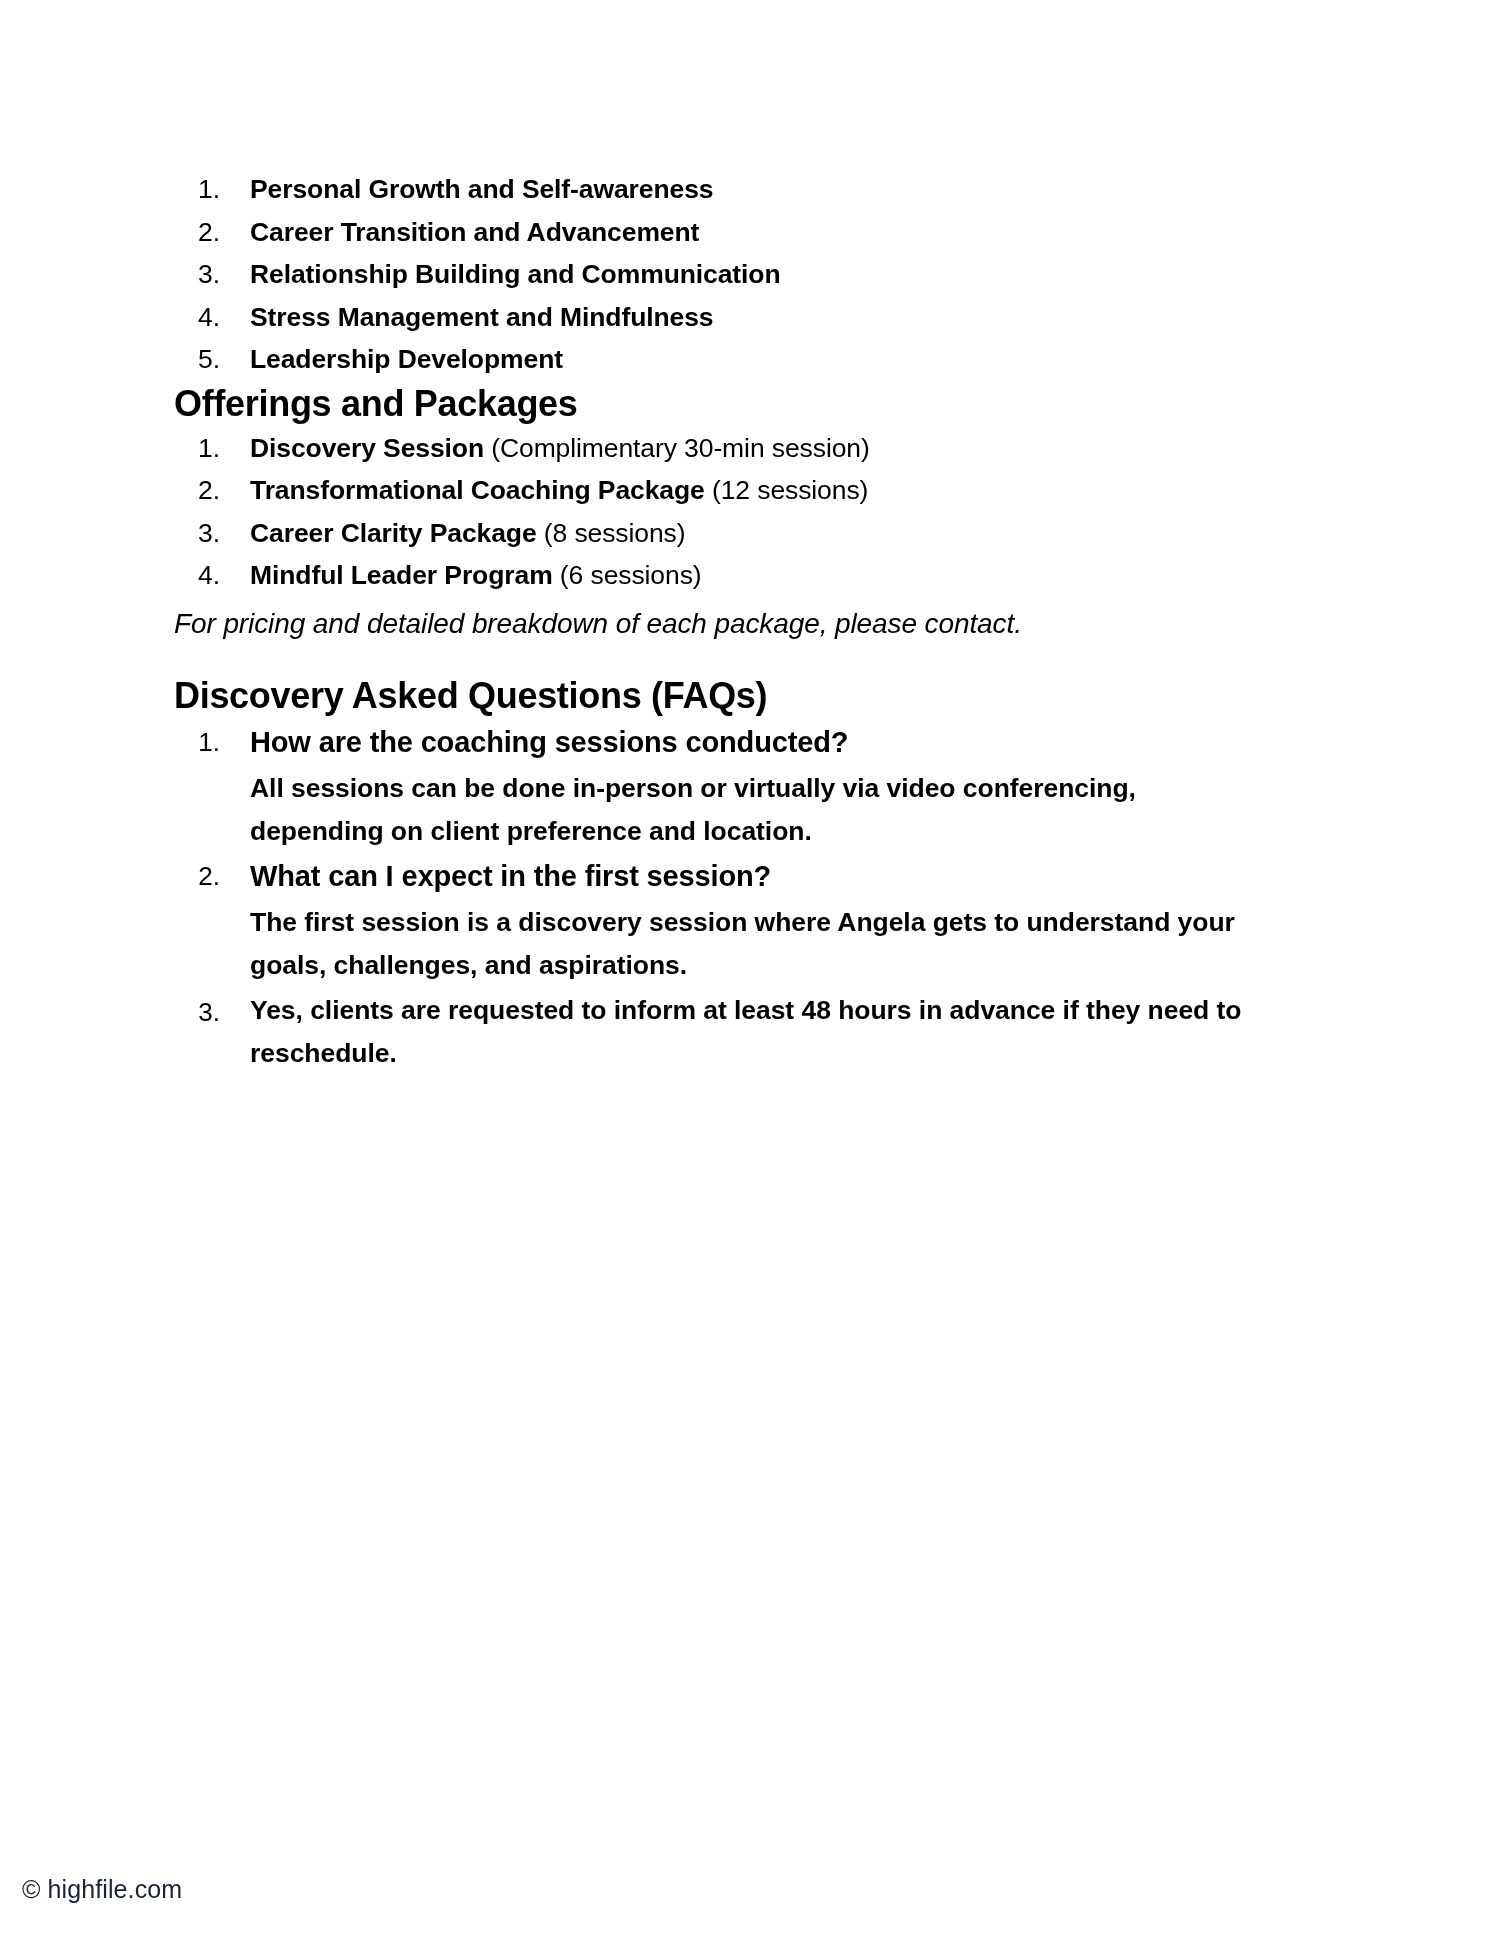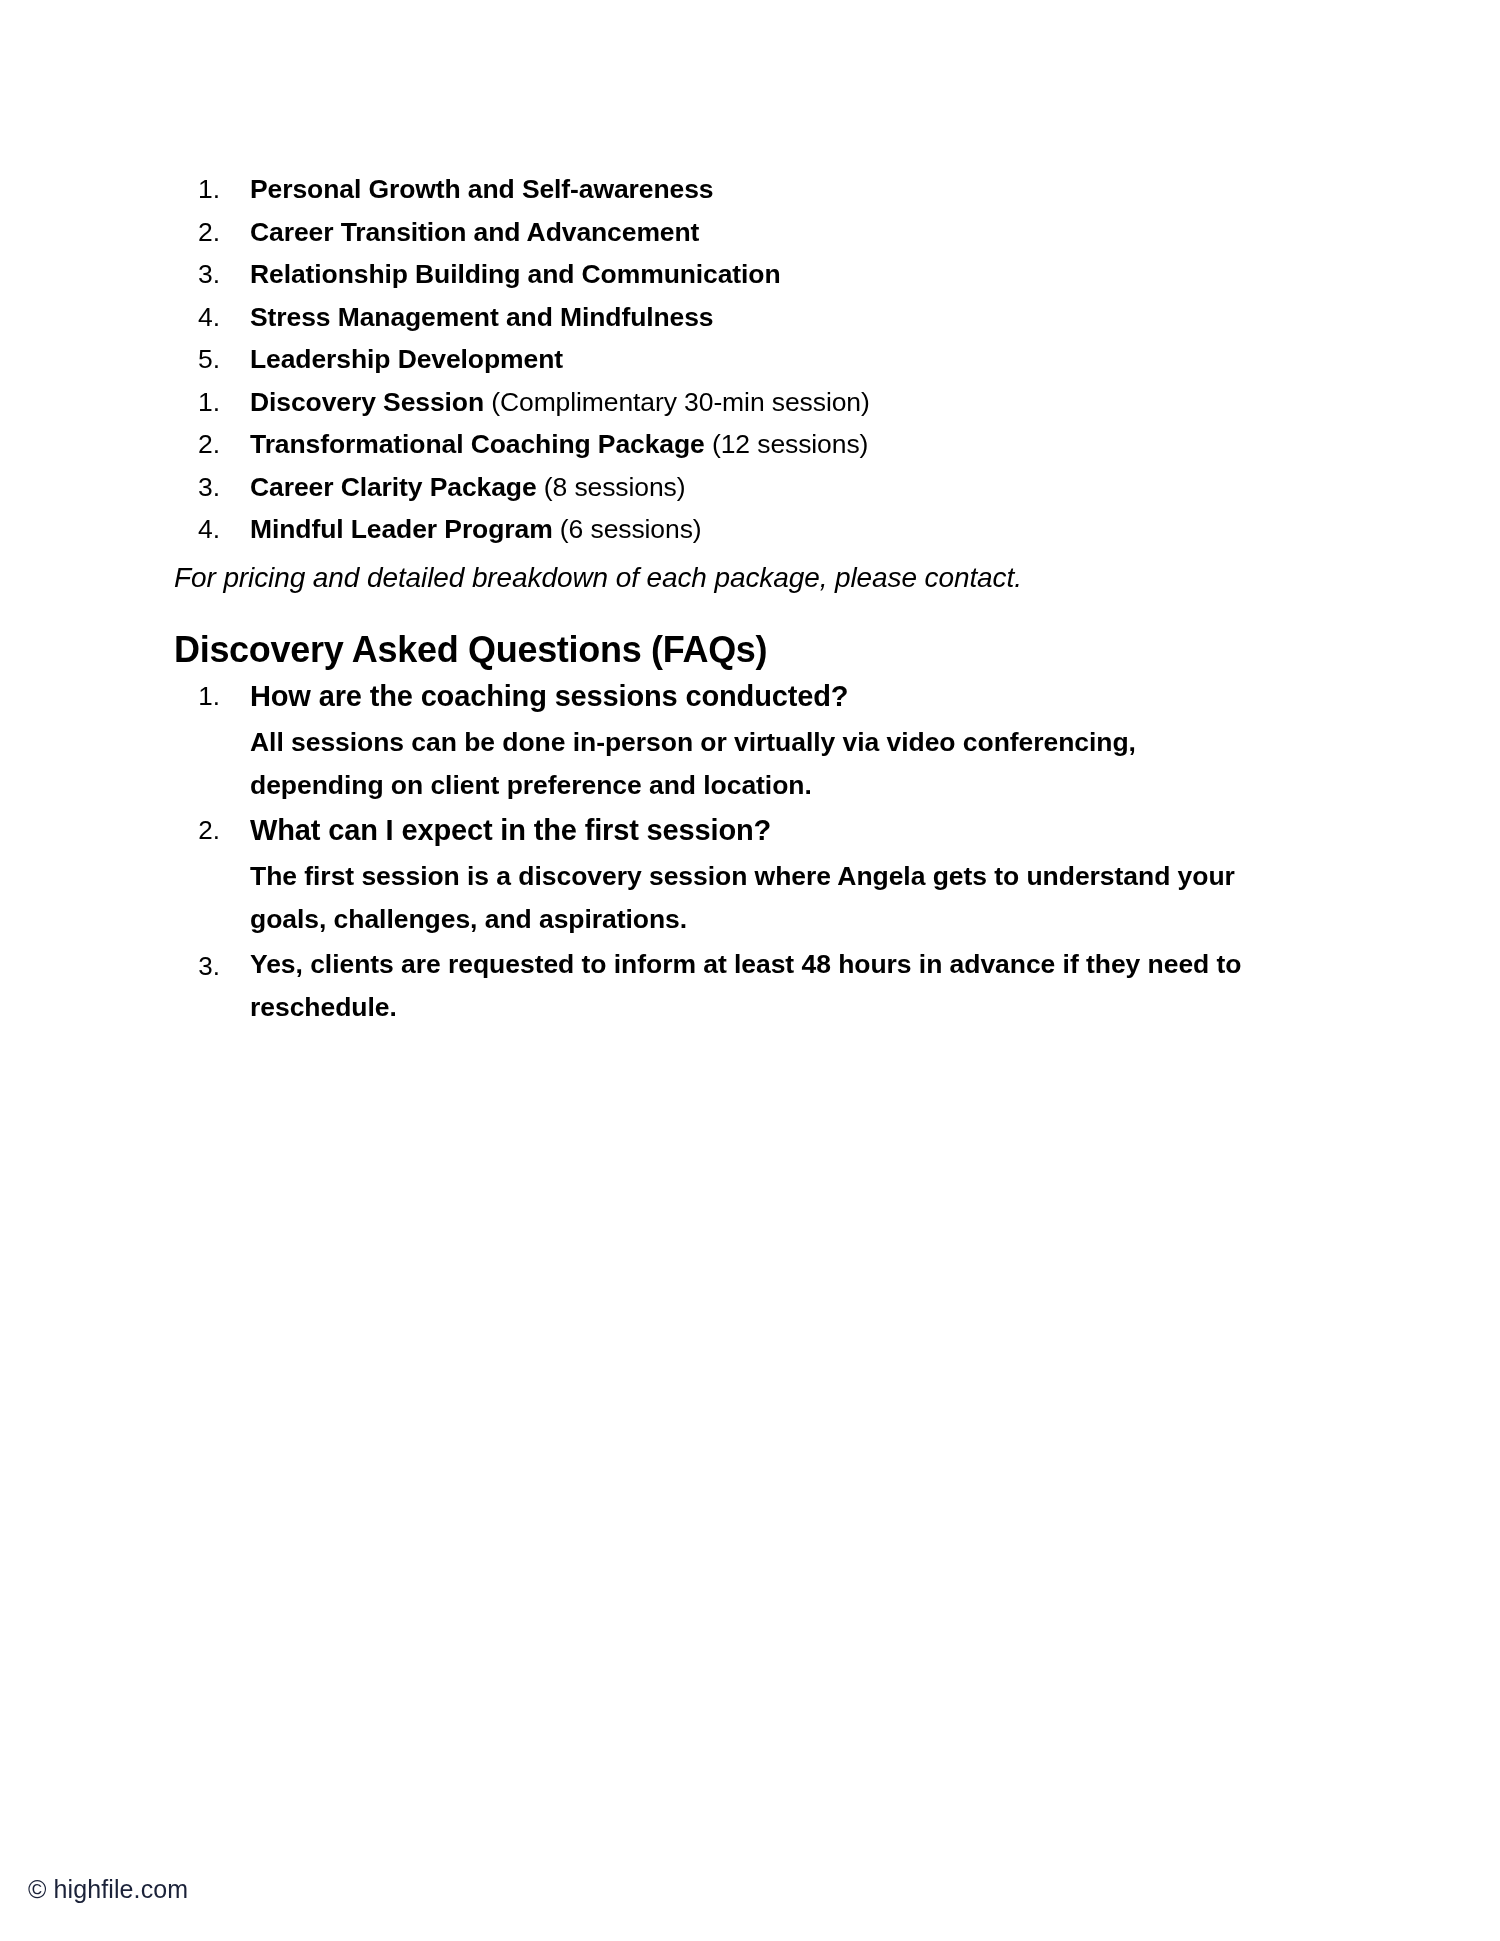--- a/index.html
+++ b/index.html
@@ -148,21 +148,21 @@
     font-style: italic;
     font-weight: 400;
     line-height: 42px;
     margin-top: 6px;
     letter-spacing: -0.1px;
   }
 
   
   .footer {
     position: absolute;
-    left: 28px;
+    left: 22px;
     bottom: 37px;
     font-size: 25px;
     line-height: 30px;
     color: #1b2239;
     font-weight: 400;
     letter-spacing: 0.1px;
     white-space: nowrap;
   }
   .footer .copy-mark {
     font-size: 25px;
@@ -191,20 +191,21 @@
       <li>
         <span class="marker">4.</span>
         <span>Stress Management and Mindfulness</span>
       </li>
       <li>
         <span class="marker">5.</span>
         <span>Leadership Development</span>
       </li>
     </ol>
 
+    <h1 class="section-title h1-offerings">Offerings and Packages</h1>
 
     <ol class="doclist packages">
       <li>
         <span class="marker">1.</span>
         <span class="pkg-name">Discovery Session</span><span class="pkg-detail"> (Complimentary 30-min session)</span>
       </li>
       <li>
         <span class="marker">2.</span>
         <span class="pkg-name">Transformational Coaching Package</span><span class="pkg-detail"> (12 sessions)</span>
       </li>

